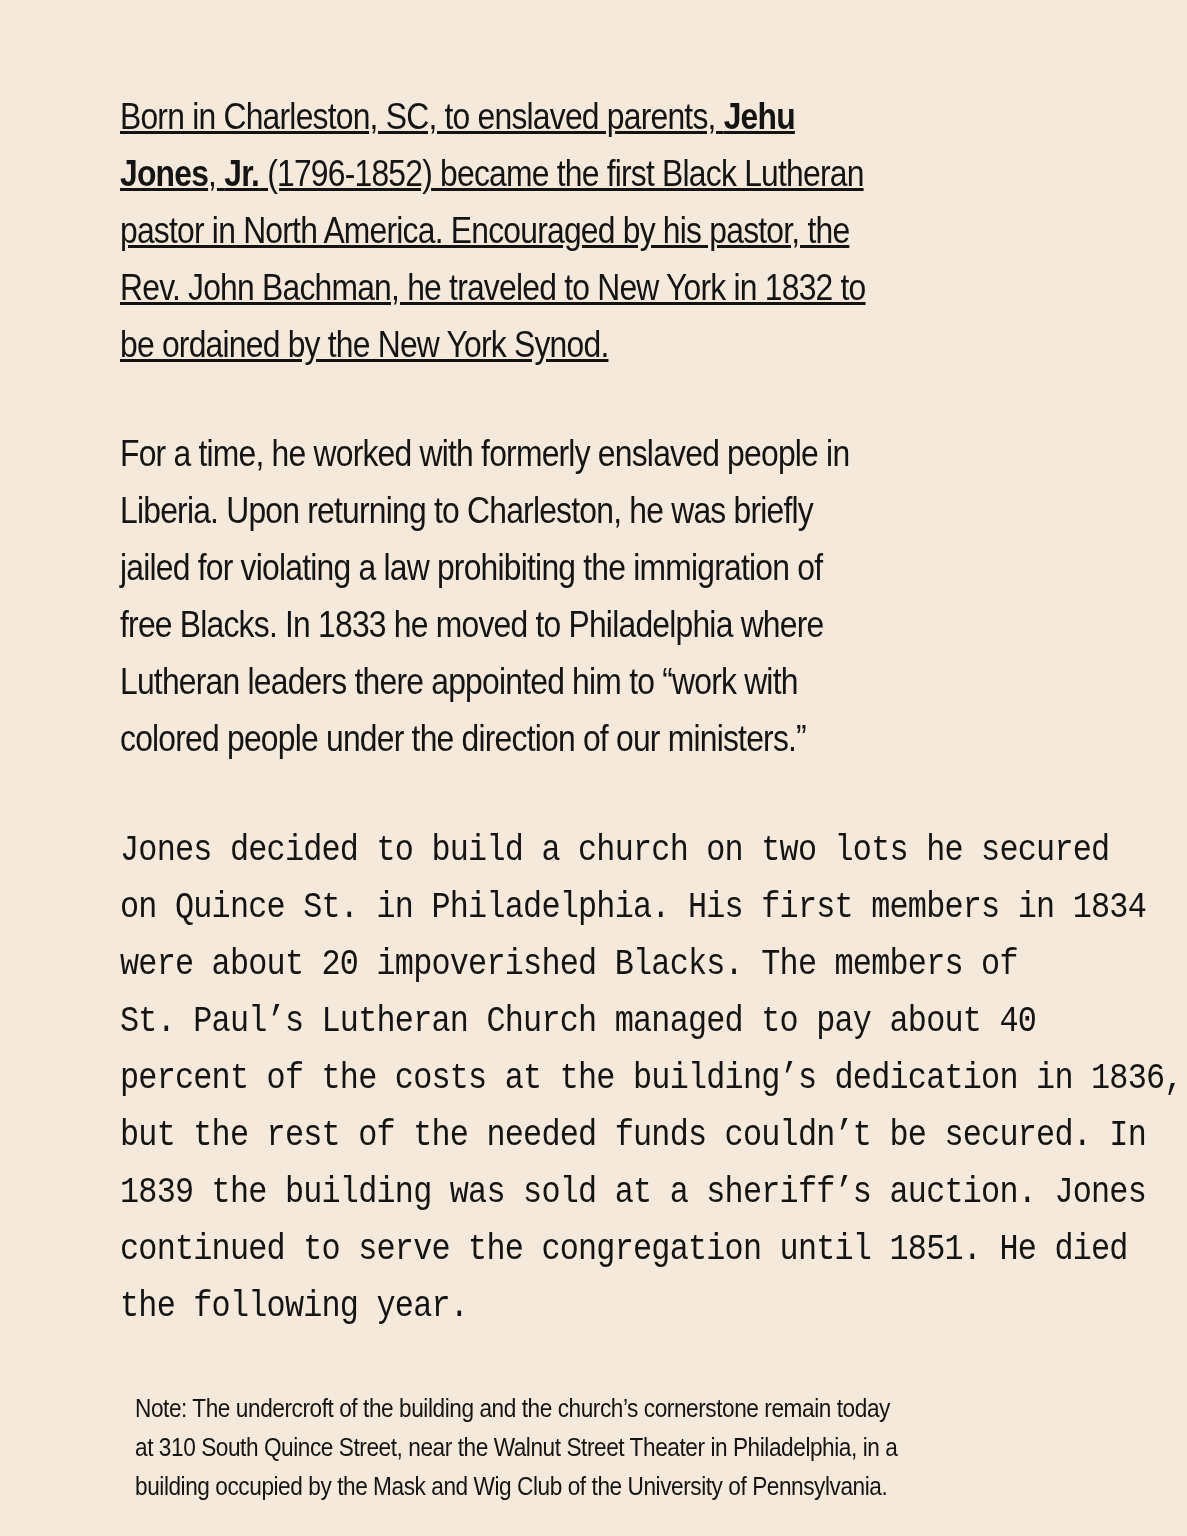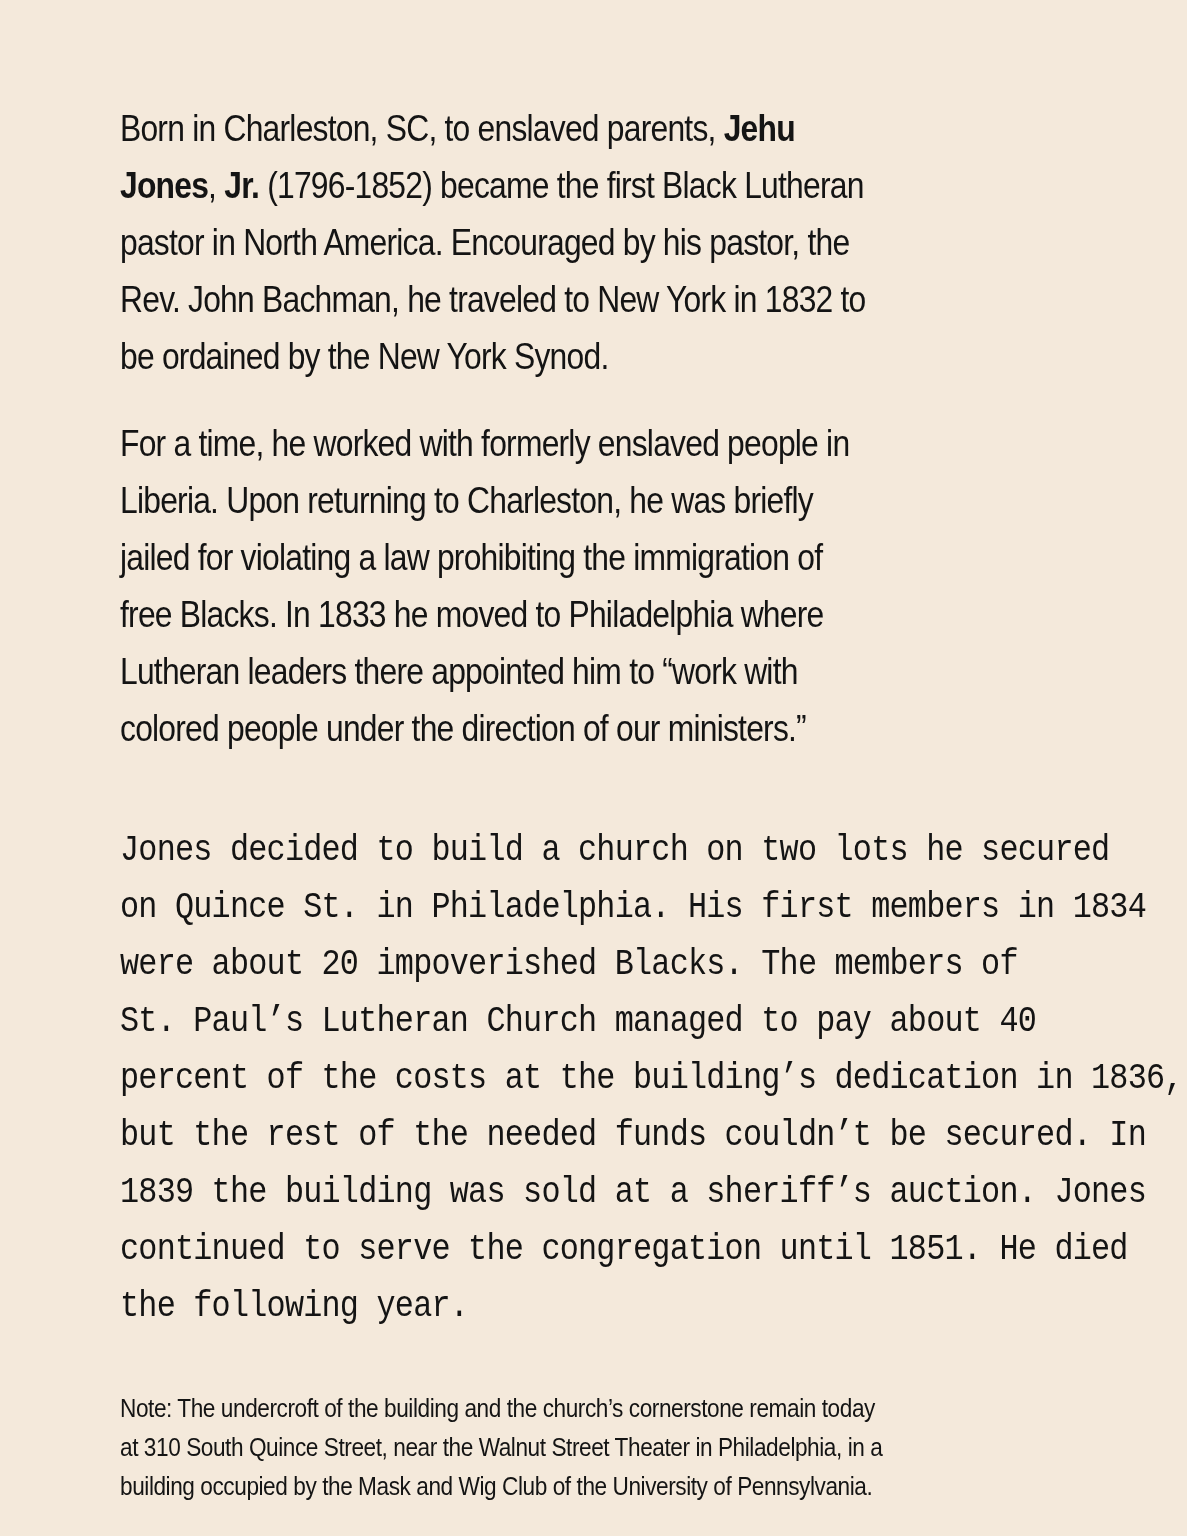--- a/index.html
+++ b/index.html
@@ -27,27 +27,27 @@
     .line {
       display: block;
       font-size: 37px;
       line-height: 57px;
       height: 57px;
       white-space: nowrap;
       letter-spacing: -0.9px;
       transform: scaleX(0.86);
       transform-origin: left center;
     }
-    .p1 { position: absolute; top: 16px; }
-    .p2 { position: absolute; top: 331px; }
+    .p1 { position: absolute; top: 4px; text-decoration: underline; }
+    .p2 { position: absolute; top: 341px; }
     .p3 { position: absolute; top: 738px; font-family: Liberation Mono, monospace; }
     .note {
       position: absolute;
       top: 1305px;
-      left: 0;
+      left: 15px;
     }
     .note .nline {
       display: block;
       font-size: 26px;
       line-height: 39px;
       height: 39px;
       white-space: nowrap;
       letter-spacing: -0.5px;
       transform: scaleX(0.87);
       transform-origin: left center;

